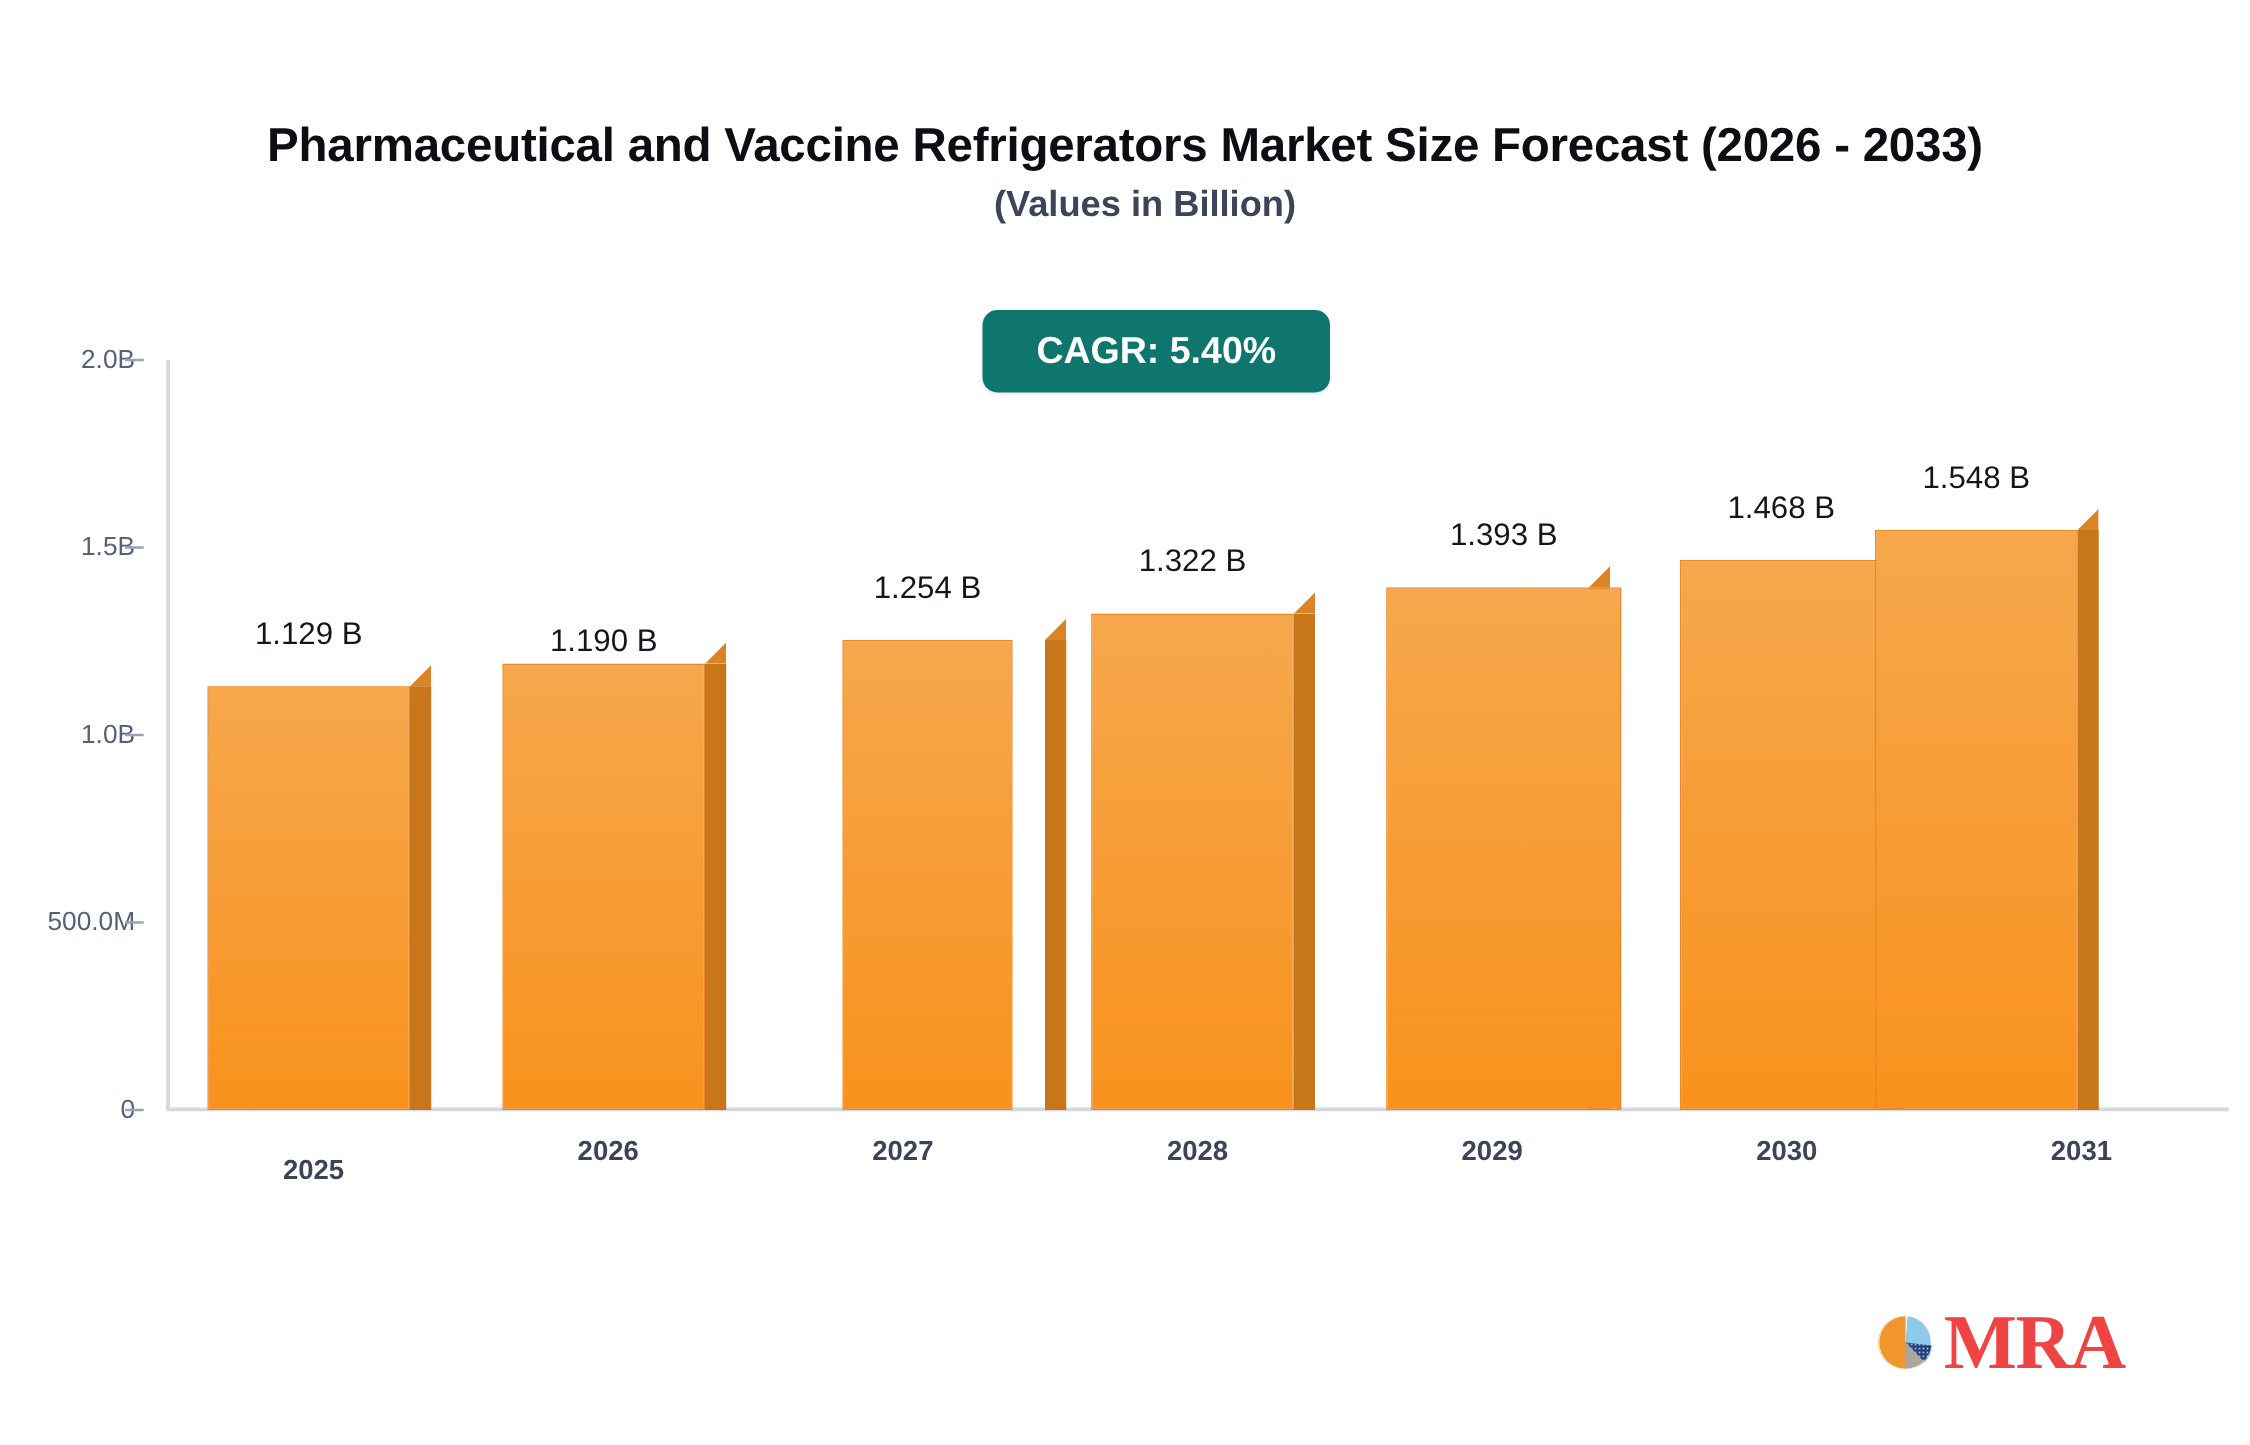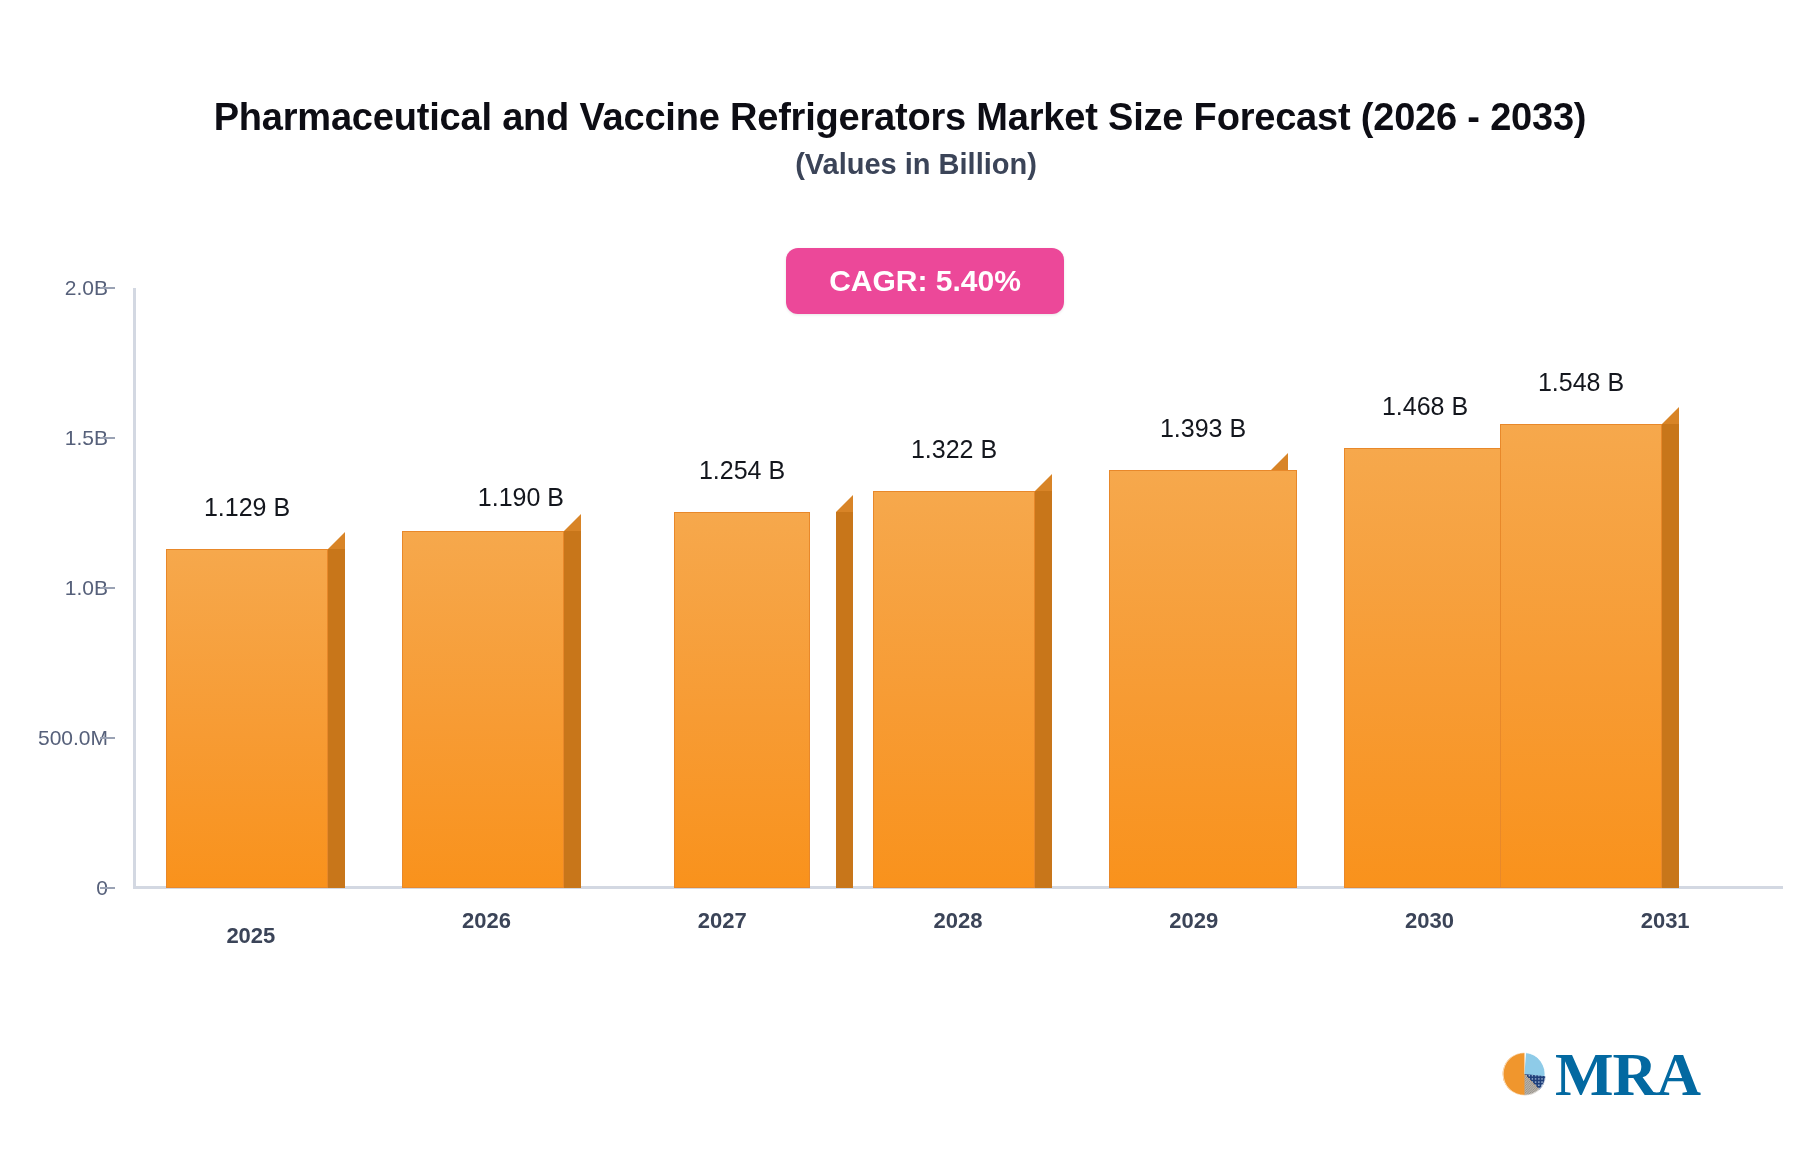--- a/index.html
+++ b/index.html
@@ -40,21 +40,21 @@
     padding-left: 16px;
   }
 
   
   #cagr-badge {
     position: absolute;
     top: 248px;
     left: 786px;
     width: 278px;
     height: 66px;
-    background: #ec4899;
+    background: #0f766e;
     border-radius: 12px;
     color: #ffffff;
     font-size: 30px;
     font-weight: bold;
     display: flex;
     align-items: center;
     justify-content: center;
     box-shadow: 0 1px 3px rgba(0,0,0,0.10);
   }
 
@@ -153,21 +153,21 @@
     width: 200px;
     height: 72px;
     display: flex;
     align-items: center;
     gap: 6px;
   }
   #logo-text {
     font-family: "Liberation Serif", serif;
     font-size: 62px;
     font-weight: bold;
-    color: #0369a1;
+    color: #ef4444;
     line-height: 1;
     letter-spacing: -1px;
   }
 </style>
 </head>
 <body>
 
 <div id="chart-title">Pharmaceutical and Vaccine Refrigerators Market Size Forecast (2026 - 2033)</div>
 
 <div id="chart-subtitle">(Values in Billion)</div>
@@ -193,21 +193,21 @@
     </div>
 
   <div id="bars-layer">
       <div class="bar-group" style="left: 166px; width: 162px; height: 402px;">
         <div class="bar-value" style="bottom: 366px;">1.129 B</div>
         <div class="bar-side" style="left: 162px; height: 339px;"></div>
         <div class="bar-top" style="left: 162px; bottom: 339px; clip-path: polygon(0px 100%, 100% 0px, 100% 100%);"></div>
         <div class="bar-front" style="height: 339px;"></div>
       </div>
       <div class="bar-group" style="left: 402px; width: 162px; height: 420px;">
-        <div class="bar-value" style="bottom: 376px; text-align: right;">1.190 B</div>
+        <div class="bar-value" style="bottom: 360px;">1.190 B</div>
         <div class="bar-side" style="left: 162px; height: 357px;"></div>
         <div class="bar-top" style="left: 162px; bottom: 357px; clip-path: polygon(0px 100%, 100% 0px, 100% 100%);"></div>
         <div class="bar-front" style="height: 357px;"></div>
       </div>
       <div class="bar-group" style="left: 674px; width: 136px; height: 439px;">
         <div class="bar-value" style="bottom: 403px;">1.254 B</div>
         <div class="bar-side" style="left: 162px; height: 376px;"></div>
         <div class="bar-top" style="left: 162px; bottom: 376px; clip-path: polygon(0px 100%, 100% 0px, 100% 100%);"></div>
         <div class="bar-front" style="height: 376px;"></div>
       </div>

